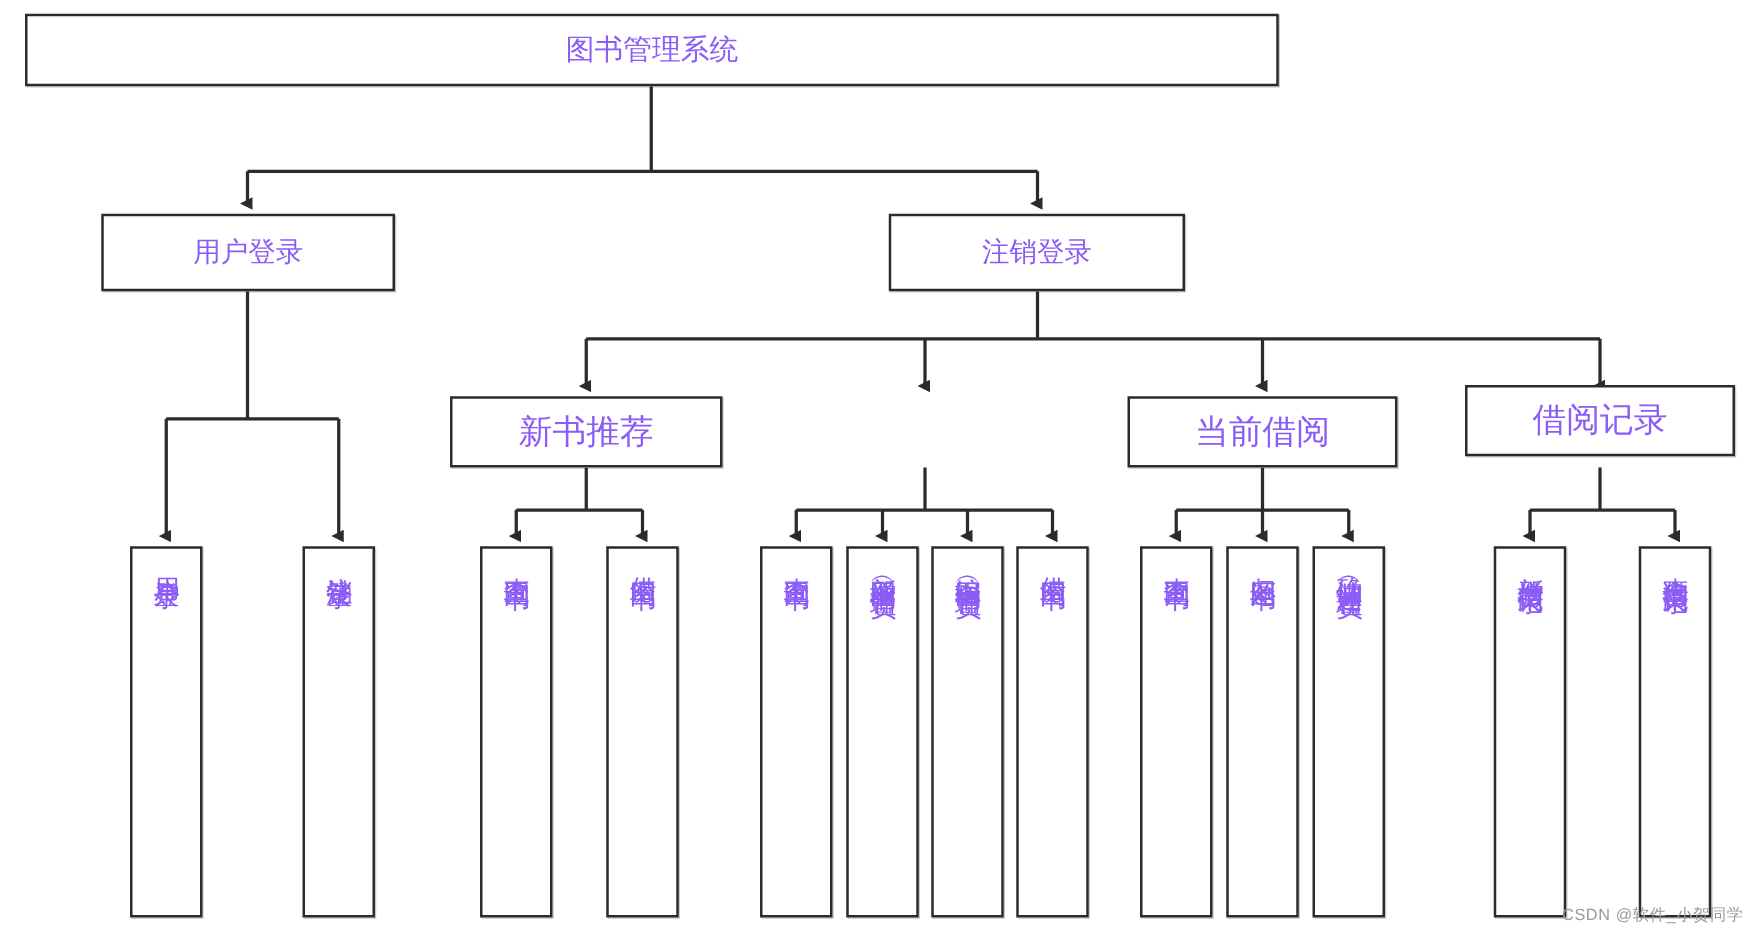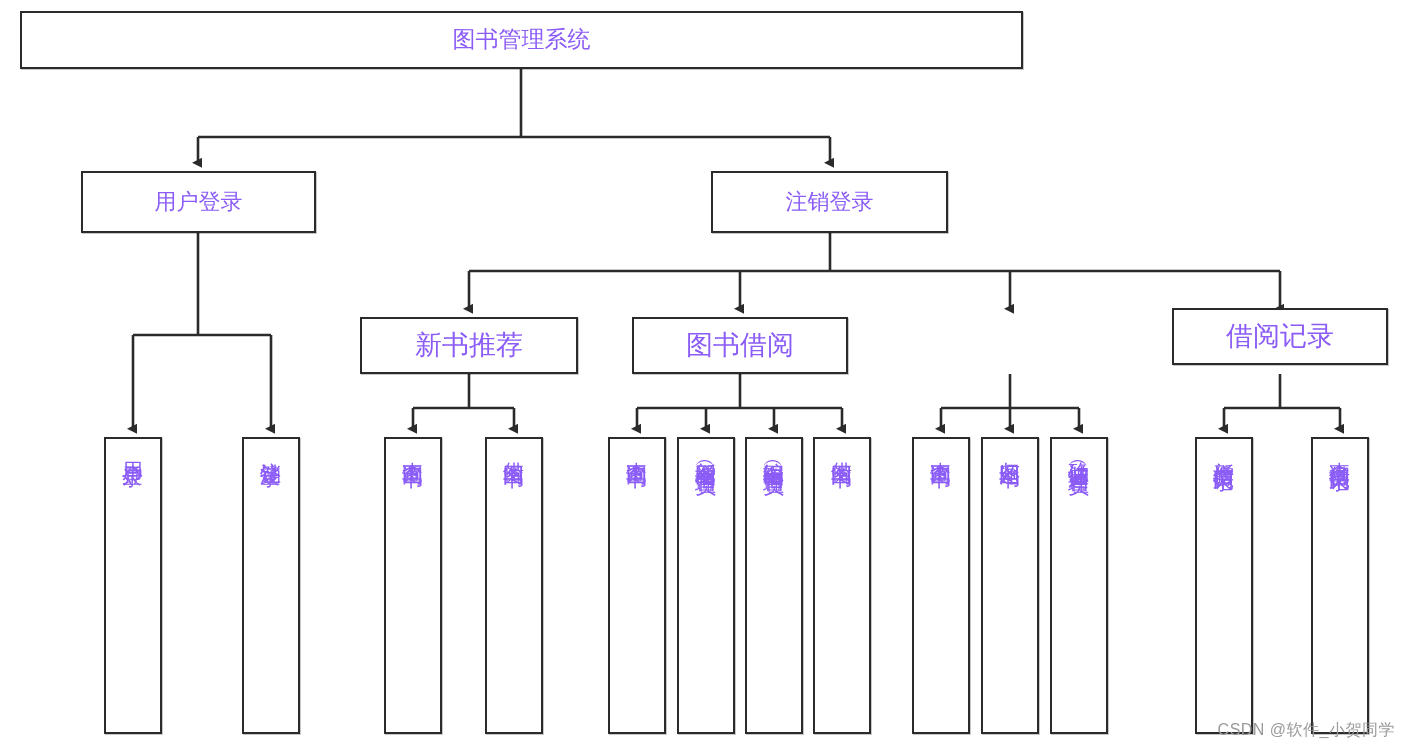--- a/index.html
+++ b/index.html
@@ -53,21 +53,21 @@
     writing-mode: vertical-rl;
     text-orientation: upright;
     letter-spacing: 2px;
     line-height: 1;
     white-space: nowrap;
   }
   .watermark {
     position: absolute;
     right: 10px;
     bottom: 6px;
-    font-size: 16px;
+    font-size: 13px;
     color: #9a9a9a;
     letter-spacing: 0.5px;
     white-space: nowrap;
   }
 </style>
 </head>
 <body>
 
 <div id="canvas">
 
@@ -130,22 +130,22 @@
   <div class="node node-l1" style="left:81px; top:171px; width:235px; height:62px;">
     <span class="label">用户登录</span>
   </div>
   <div class="node node-l1" style="left:711px; top:171px; width:237px; height:62px;">
     <span class="label">注销登录</span>
   </div>
 
   <div class="node node-l2" style="left:360px; top:317px; width:218px; height:57px;">
     <span class="label">新书推荐</span>
   </div>
-  <div class="node node-l2" style="left:632px; top:317px; width:216px; height:57px;">
-    <span class="label">图书借阅</span>
+  <div class="node node-l2" style="left:902px; top:317px; width:216px; height:57px;">
+    <span class="label">当前借阅</span>
   </div>
   <div class="node node-l2" style="left:1172px; top:308px; width:216px; height:57px;">
     <span class="label">借阅记录</span>
   </div>
 
   <div class="node node-leaf" style="left:104px; top:437px; width:58px; height:297px;">
     <span class="label">用户登录</span>
   </div>
   <div class="node node-leaf" style="left:242px; top:437px; width:58px; height:297px;">
     <span class="label">注销登录</span>

